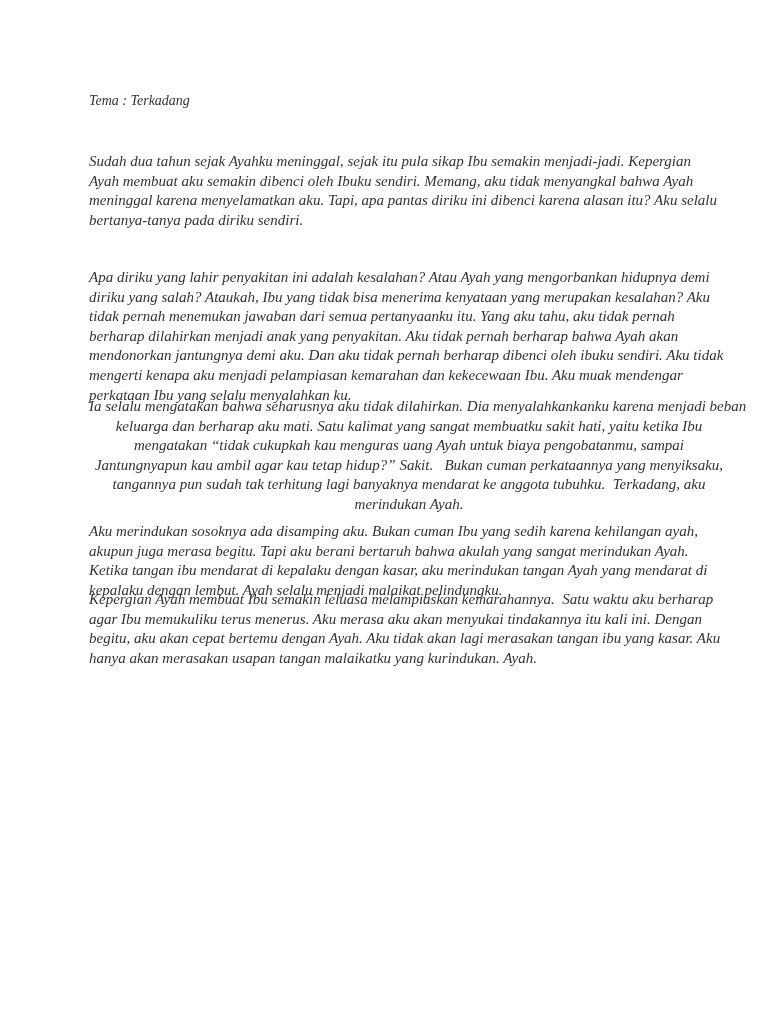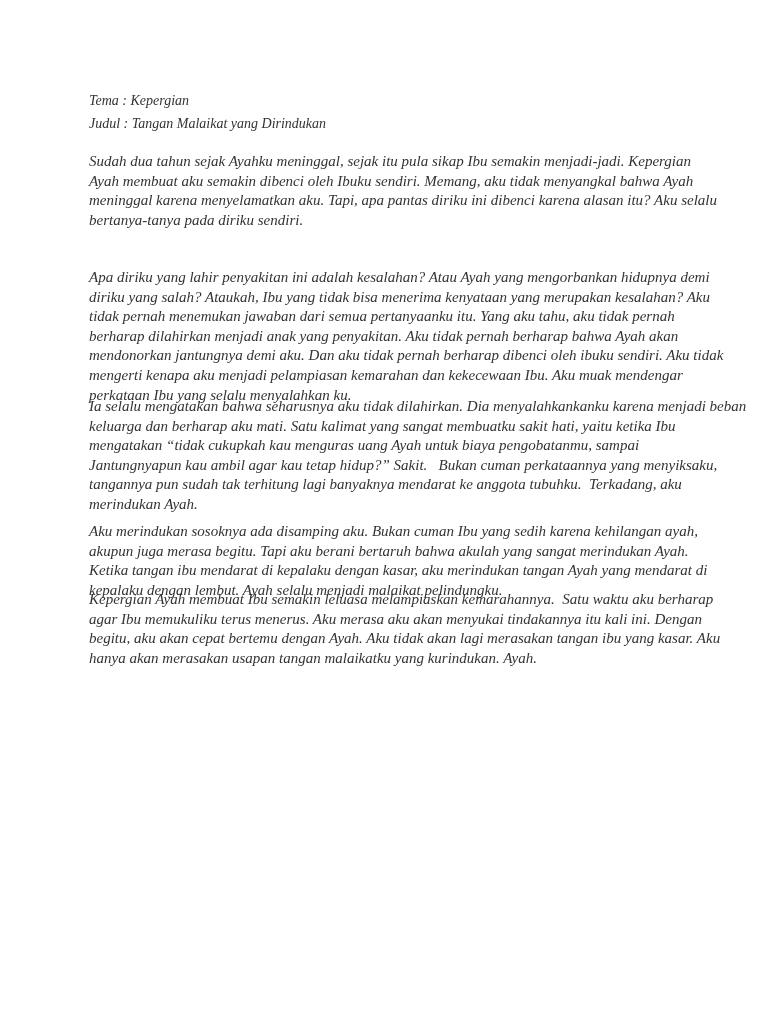--- a/index.html
+++ b/index.html
@@ -30,30 +30,29 @@
   .para{
     position:absolute;
     left:89px;
     width:640px;
     font-size:15px;
     line-height:19.6px;
     white-space:pre;
   }
   .p1{ top:152px; }
   .p2{ top:268px; }
-  .p3{ top:397px; }
+  .p3{ top:397px;text-align:center; }
   .p4{ top:522px;font-family:Liberation Serif, serif; }
   .p5{ top:590px; }
 </style>
 </head>
 <body>
 
 <div class="page">
-  <div class="meta-line tema">Tema : Kepergian</div>
-  <div class="meta-line judul">Judul : Tangan Malaikat yang Dirindukan</div>
+  <div class="meta-line tema">Tema : Terkadang</div>
 
   <div class="para p1">Sudah dua tahun sejak Ayahku meninggal, sejak itu pula sikap Ibu semakin menjadi-jadi. Kepergian
 Ayah membuat aku semakin dibenci oleh Ibuku sendiri. Memang, aku tidak menyangkal bahwa Ayah
 meninggal karena menyelamatkan aku. Tapi, apa pantas diriku ini dibenci karena alasan itu? Aku selalu
 bertanya-tanya pada diriku sendiri.</div>
   <div class="para p2">Apa diriku yang lahir penyakitan ini adalah kesalahan? Atau Ayah yang mengorbankan hidupnya demi
 diriku yang salah? Ataukah, Ibu yang tidak bisa menerima kenyataan yang merupakan kesalahan? Aku
 tidak pernah menemukan jawaban dari semua pertanyaanku itu. Yang aku tahu, aku tidak pernah
 berharap dilahirkan menjadi anak yang penyakitan. Aku tidak pernah berharap bahwa Ayah akan
 mendonorkan jantungnya demi aku. Dan aku tidak pernah berharap dibenci oleh ibuku sendiri. Aku tidak

